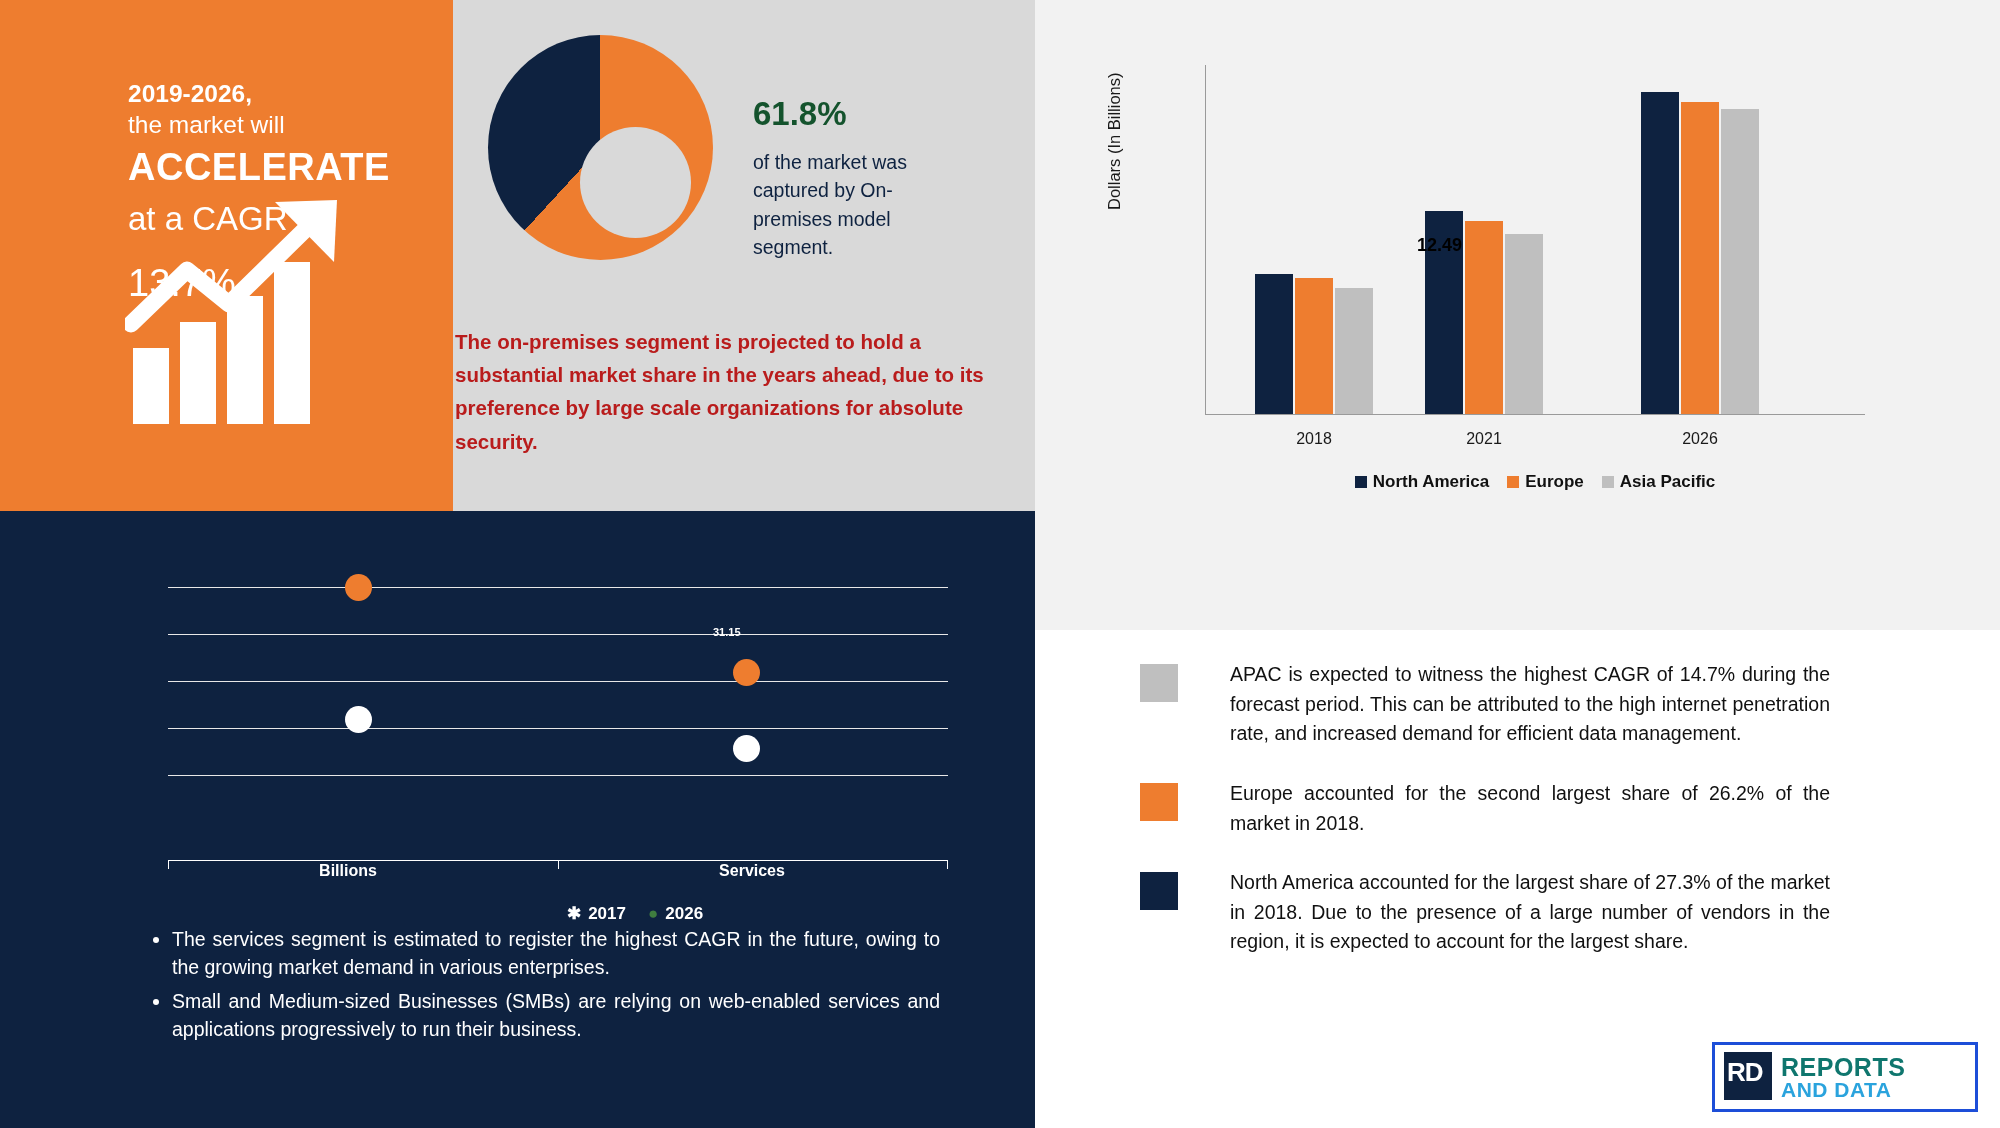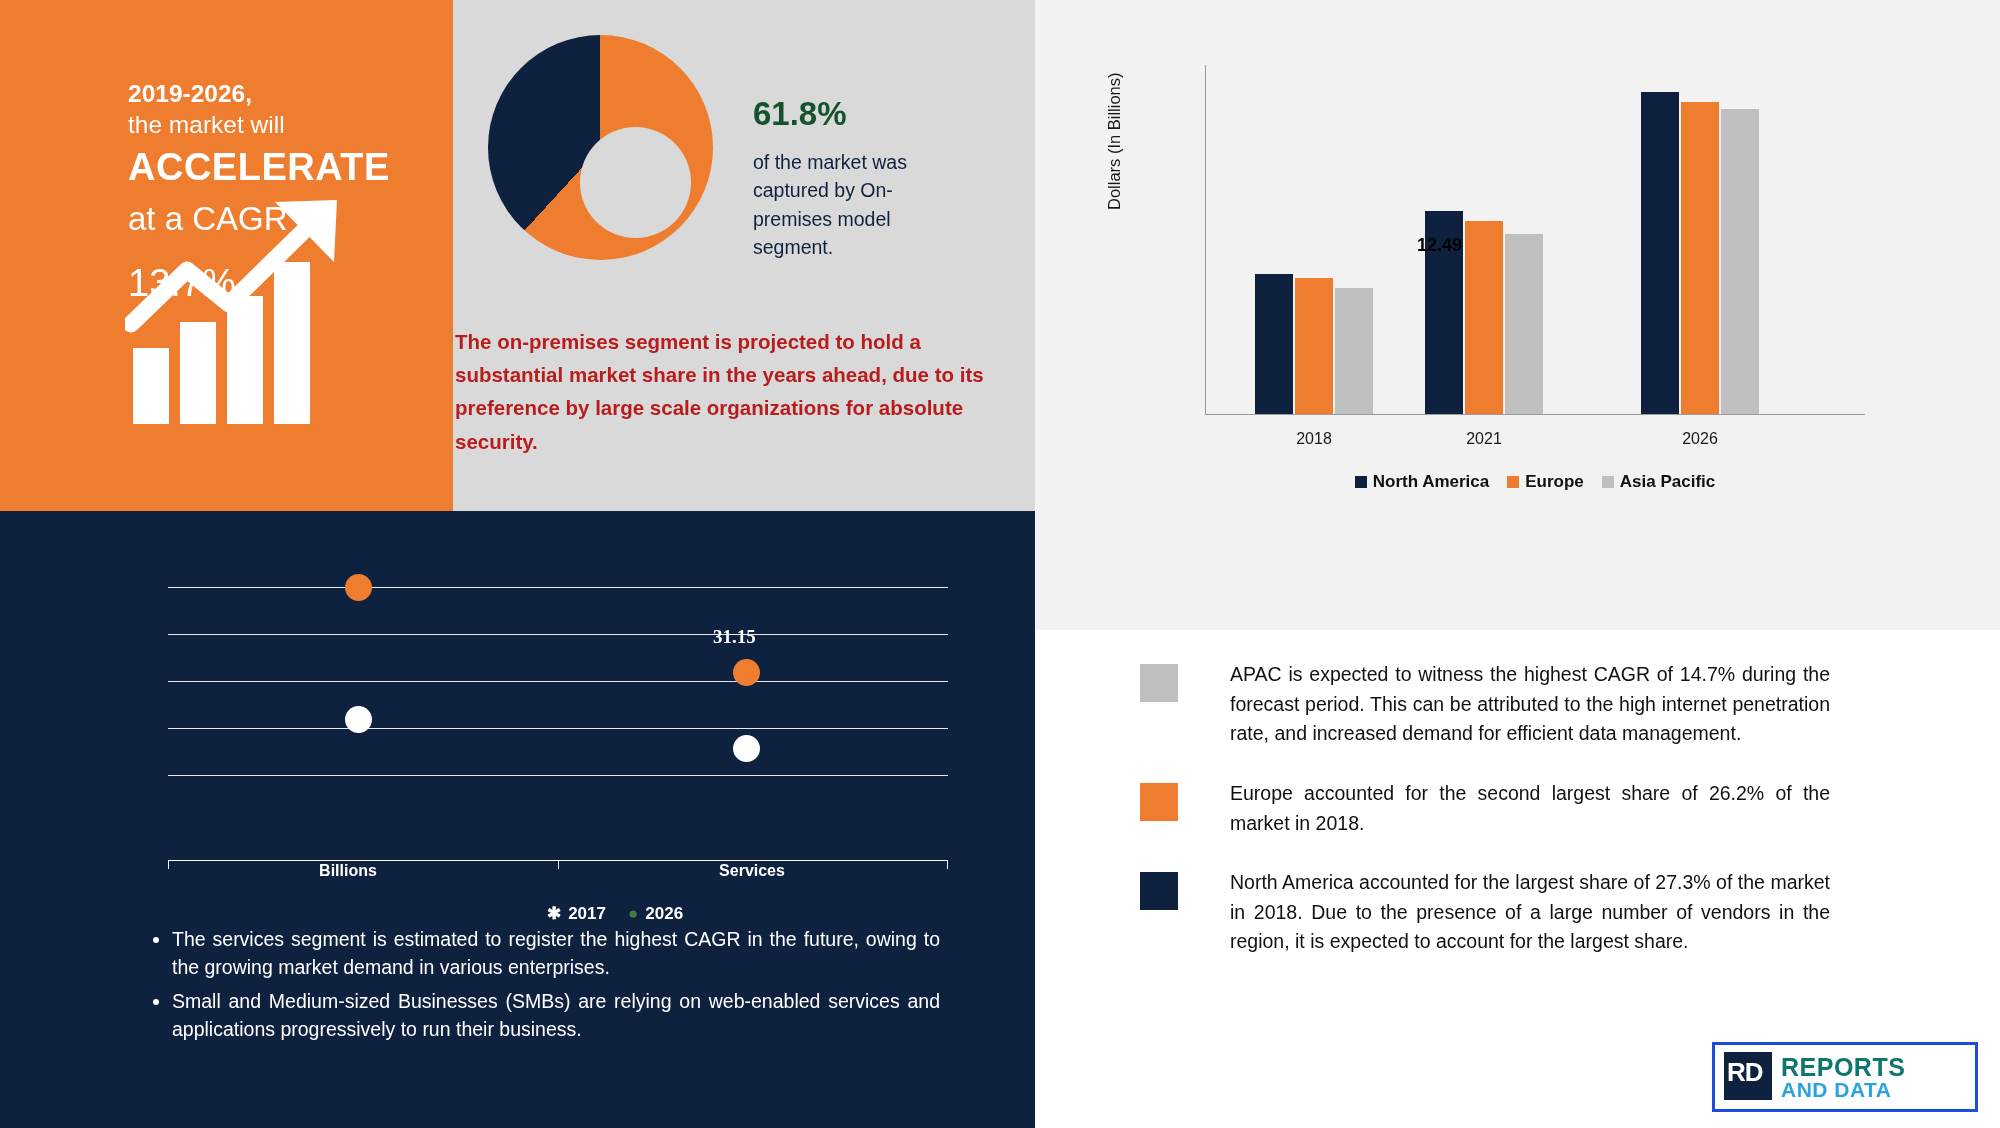--- a/index.html
+++ b/index.html
@@ -24,25 +24,25 @@
   .pct-sub{position:absolute;left:300px;top:148px;width:180px;color:#0e2240;font-size:19.5px;line-height:1.45;}
   .grey-para{position:absolute;left:2px;top:325px;width:570px;color:#b91c1c;font-size:20.5px;font-weight:bold;line-height:1.62;}
 
   
   .panel-navy{position:absolute;left:0;top:511px;width:1035px;height:617px;background:#0e2240;}
   .dumbbell{position:absolute;left:168px;top:62px;width:780px;height:290px;}
   .dline{position:absolute;left:0;height:1px;background:#e8e8e8;width:780px;}
   .dot{position:absolute;width:27px;height:27px;border-radius:50%;}
   .dot.orange{background:#ee7d2f;}
   .dot.white{background:#ffffff;}
-  .dval{position:absolute;color:#ffffff;font-size:19px;font-weight:bold;font-family:Liberation Serif, serif;}
+  .dval{position:absolute;color:#ffffff;font-size:11px;font-weight:bold;}
   .axis-line{position:absolute;left:168px;top:349px;width:780px;height:1px;background:#ffffff;}
   .axis-tick{position:absolute;width:1px;height:9px;background:#ffffff;top:349px;}
   .axis-lbl{position:absolute;color:#ffffff;font-size:16px;font-weight:bold;top:351px;text-align:center;}
-  .legend-nav{position:absolute;left:0;top:392px;width:1208px;text-align:center;color:#ffffff;font-size:17px;font-weight:bold;}
+  .legend-nav{position:absolute;left:0;top:392px;width:1208px;text-align:center;color:#ffffff;font-size:17px;font-weight:bold;padding-left:20px;}
   .legend-nav span.mk{display:inline-block;margin:0 7px 0 22px;}
   .bullets{position:absolute;left:150px;top:415px;width:790px;color:#ffffff;font-size:19.5px;line-height:1.42;}
   .bullets li{margin-bottom:7px;text-align:justify;}
   .bullets ul{margin:0;padding-left:22px;}
 
   
   .panel-right{position:absolute;left:1035px;top:0;width:965px;height:1128px;background:#f2f2f2;}
   .panel-right-white{position:absolute;left:1035px;top:630px;width:965px;height:498px;background:#ffffff;}
 
   

